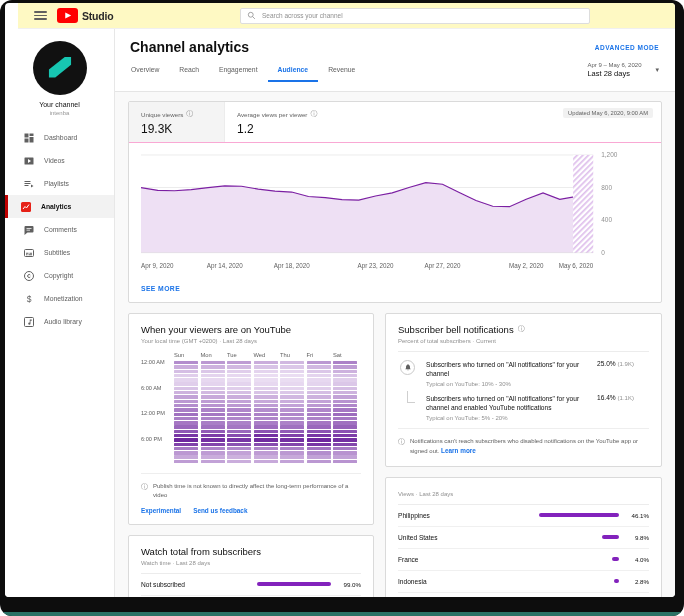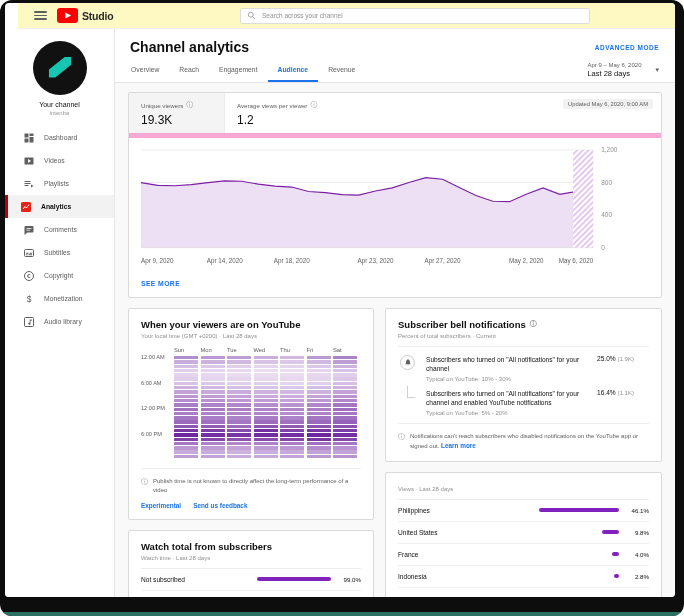--- a/index.html
+++ b/index.html
@@ -33,52 +33,52 @@
   .nav-item .ic svg { width:12px; height:12px; display:block; }
   .nav-item .lbl { font-size:6.8px; color:#606060; }
   .nav-item.active { background:#f2f2f2; border-left:3px solid #c00000; padding-left:12px; }
   .nav-item.active .lbl { color:#0f0f0f; font-weight:bold; }
 
   
   .content { flex:1; display:flex; flex-direction:column; min-width:0; background:#f9f9f9; }
   .page-head { background:#fff; display:flex; justify-content:space-between; align-items:center; padding:10px 16px 2px 15px; }
   .page-head h1 { font-size:14px; font-weight:bold; color:#0f0f0f; }
   .adv { font-size:6.5px; font-weight:bold; color:#1a73e8; letter-spacing:0.5px; cursor:pointer; }
-  .tabs-row { background:#fff; display:flex; justify-content:space-between; align-items:flex-end; border-bottom:1px solid #e5e5e5; padding:0 16px 0 6px; }
+  .tabs-row { background:#fff; display:flex; justify-content:space-between; align-items:flex-end; border-bottom:1px solid #e5e5e5; padding:0 16px 9px 6px; }
   .tabs { display:flex; }
   .tab { font-size:6.8px; color:#606060; padding:9px 10px 7px; border-bottom:2px solid transparent; cursor:pointer; background:none; border-top:none; border-left:none; border-right:none; font-family:inherit; }
   .tab.active { color:#1a73e8; font-weight:bold; border-bottom:2px solid #1a73e8; }
   .datepicker { display:flex; align-items:center; gap:14px; cursor:pointer; padding-bottom:4px; }
   .d-range { font-size:6px; color:#606060; }
   .d-preset { font-size:7.5px; color:#0f0f0f; margin-top:1px; }
   .caret { font-size:7px; color:#606060; }
 
   .scroll { flex:1; overflow:hidden; padding:9px 13px 0; }
   .card { background:#fff; border:1px solid #dadada; border-radius:2px; position:relative; }
 
   
   .chart-card { margin-bottom:10px; }
   .updated { position:absolute; top:6px; right:8px; font-size:5.8px; color:#606060; background:#f1f1f1; border-radius:2px; padding:2px 5px; }
-  .metrics { display:flex; border-bottom:5px solid #f9a8d4; }
+  .metrics { display:flex; border-bottom:1px solid #f9a8d4; }
   .chip { padding:7px 12px 6px; border-right:1px solid #ececec; min-width:96px; cursor:pointer; }
   .chip:last-child { border-right:none; }
   .chip.selected { background:#f4f4f4; }
   .chip-label { font-size:6.2px; color:#606060; display:flex; gap:3px; align-items:center; }
   .chip-value { font-size:12px; color:#0f0f0f; margin-top:3px; }
   .chip-delta { font-size:6px; color:#606060; margin-top:2px; }
   .chart-wrap { padding:6px 8px 0; }
   .chart-wrap svg { width:100%; display:block; }
   .see-more { display:inline-block; font-size:6.8px; font-weight:bold; color:#1a73e8; letter-spacing:0.4px; padding:8px 12px 10px; cursor:pointer; }
 
   .two-col { display:flex; gap:11px; align-items:flex-start; }
   .col-left { width:246px; flex:0 0 246px; display:flex; flex-direction:column; gap:10px; }
   .col-right { flex:1; display:flex; flex-direction:column; gap:10px; }
 
   .card-pad { padding:10px 12px; }
-  .card-title { font-size:9.5px; font-weight:bold; color:#0f0f0f; display:flex; align-items:center; gap:4px; }
+  .card-title { font-size:9.5px; font-weight:normal; color:#0f0f0f; display:flex; align-items:center; gap:4px; }
   .card-sub { font-size:6px; color:#909090; margin-top:3px; }
   .info-i { color:#909090; font-size:7px; font-style:normal; }
 
   
   .hm { margin-top:8px; }
   .hm-head { display:flex; margin-bottom:3px; }
   .hm-spacer { width:33px; flex:0 0 33px; }
   .hm-day { width:24px; margin-right:2.5px; font-size:5.8px; color:#606060; text-align:left; }
   .hm-row { display:flex; align-items:center; height:4.3px; }
   .hm-time { width:33px; flex:0 0 33px; font-size:5.6px; color:#606060; line-height:1; }

